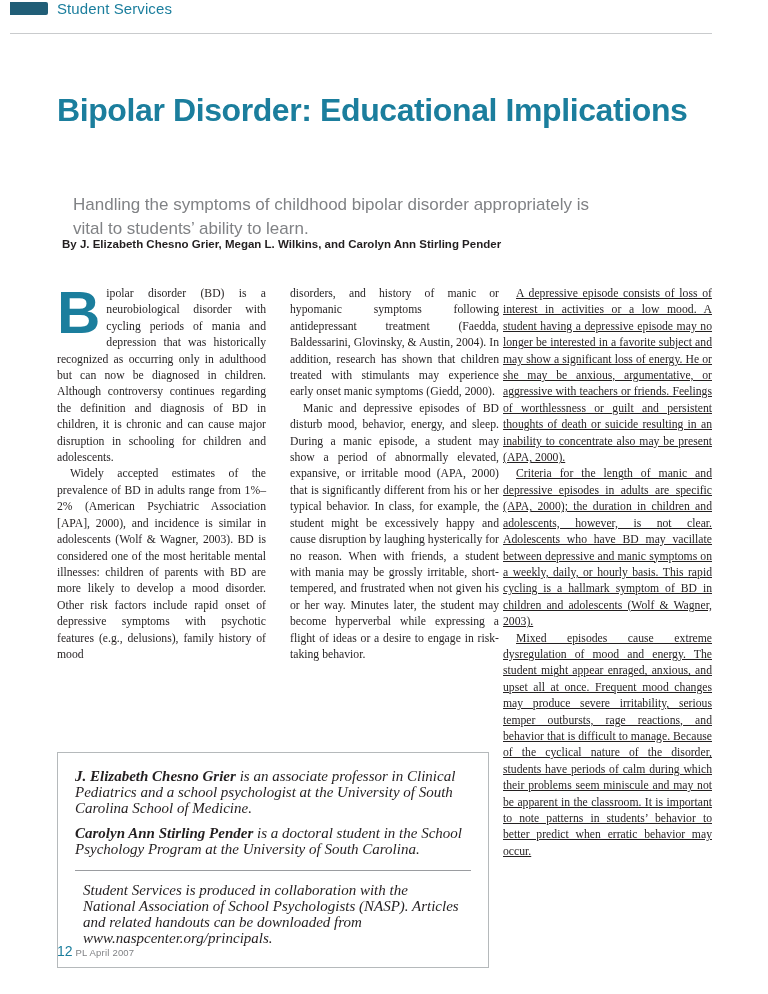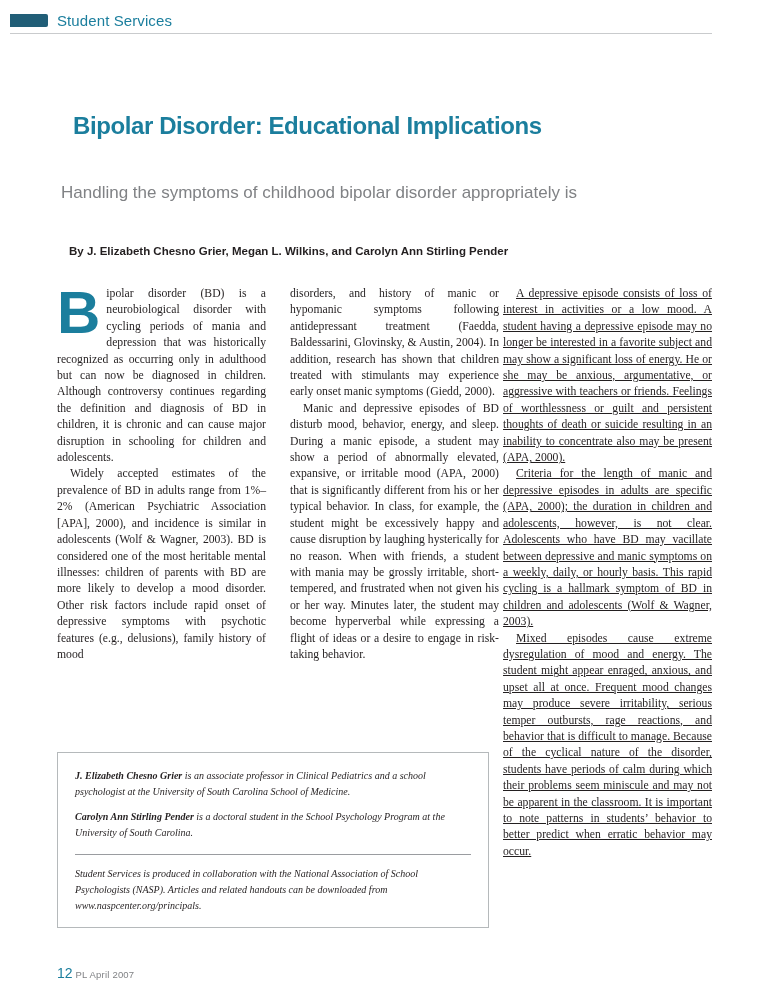--- a/index.html
+++ b/index.html
@@ -9,21 +9,21 @@
     height: 994px;
     background: #ffffff;
     overflow: hidden;
     font-family: "Liberation Serif", serif;
     color: #231f20;
   }
 
   
   .kicker-row {
     position: absolute;
-    top: 12px; left: 10px; right: 56px;
+    top: 0; left: 10px; right: 56px;
     display: flex; align-items: center;
   }
   .kicker-bar {
     width: 38px; height: 13px;
     background: #215e77;
     border-radius: 0 2px 2px 0;
     margin-right: 9px;
   }
   .kicker-text {
     font-family: "Liberation Sans", sans-serif;
@@ -34,45 +34,45 @@
   .header-rule {
     position: absolute;
     top: 33px; left: 10px; right: 56px;
     border-top: 1px solid #c9cbcd;
   }
 
   
   .title {
     position: absolute;
     top: 92px; left: 57px; width: 650px;
-    margin: 16px;
+    margin: 0;
     font-family: "Liberation Sans", sans-serif;
     font-weight: bold;
-    font-size: 24px;
+    font-size: 32px;
     line-height: 36px;
     letter-spacing: -0.4px;
     color: #1b7e9d;
   }
   .title-line { display: block; }
 
   .deck {
     position: absolute;
     top: 177px; left: 57px; width: 600px;
-    margin: 4px;
+    margin: 16px;
     font-family: "Liberation Sans", sans-serif;
     font-size: 17px;
     line-height: 24px;
     color: #808285;
   }
   .deck-line { display: block; }
 
   .byline {
     position: absolute;
     top: 233px; left: 57px; width: 650px;
-    margin: 12px;
+    margin: 5px;
     font-family: "Liberation Sans", sans-serif;
     font-size: 11.5px;
     font-weight: bold;
     color: #231f20;
   }
 
   
   .col {
     position: absolute;
     top: 286px;
@@ -100,32 +100,32 @@
   }
 
   
   .bio-box {
     position: absolute;
     top: 752px; left: 57px; width: 432px;
     box-sizing: border-box;
     border: 1px solid #b5b9bb;
     padding: 15px 17px 13px 17px;
     font-style: italic;
-    font-size: 10px;
+    font-size: 15px;
     line-height: 16px;
   }
   .bio { margin: 0 0 9px 0; }
   .bio-name { font-weight: bold; font-style: italic; }
   .bio-rule { border: none; border-top: 1px solid #9a9ca0; margin: 13px 0 11px 0; }
-  .bio-note { margin: 0; }
+  .bio-note { margin: 8px; }
 
   
   .footer {
     position: absolute;
-    top: 964px; left: 57px;
+    top: 942px; left: 57px;
     font-family: "Liberation Sans", sans-serif;
   }
   .page-num {
     color: #1b7e9d;
     font-size: 14px;
   }
   .journal {
     color: #808285;
     font-size: 9.5px;
     margin-left: 3px;
@@ -142,20 +142,21 @@
     <span class="kicker-text">Student Services</span>
   </header>
   <div class="header-rule"></div>
 
   <h1 class="title">
     <span class="title-line">Bipolar Disorder: Educational Implications</span>
   </h1>
 
   <p class="deck">
     <span class="deck-line">Handling the symptoms of childhood bipolar disorder appropriately is</span>
+    <span class="deck-line">vital to students’ ability to learn.</span>
   </p>
 
   <p class="byline">By J. Elizabeth Chesno Grier, Megan L. Wilkins, and Carolyn Ann Stirling Pender</p>
 
   <section class="col col1">
     <p class="body-p">
       <span class="dropcap">B</span><span>ipolar disorder (BD) is a neurobiological disorder with cycling periods of mania and depression that was historically recognized as occurring only in adulthood but can now be diagnosed in children. Although controversy continues regarding the definition and diagnosis of BD in children, it is chronic and can cause major disruption in schooling for children and adolescents.</span>
     </p>
     <p class="body-p indent">Widely accepted estimates of the prevalence of BD in adults range from 1%–2% (American Psychiatric Association [APA], 2000), and incidence is similar in adolescents (Wolf &amp; Wagner, 2003). BD is considered one of the most heritable mental illnesses: children of parents with BD are more likely to develop a mood disorder. Other risk factors include rapid onset of depressive symptoms with psychotic features (e.g., delusions), family history of mood</p>
   </section>

